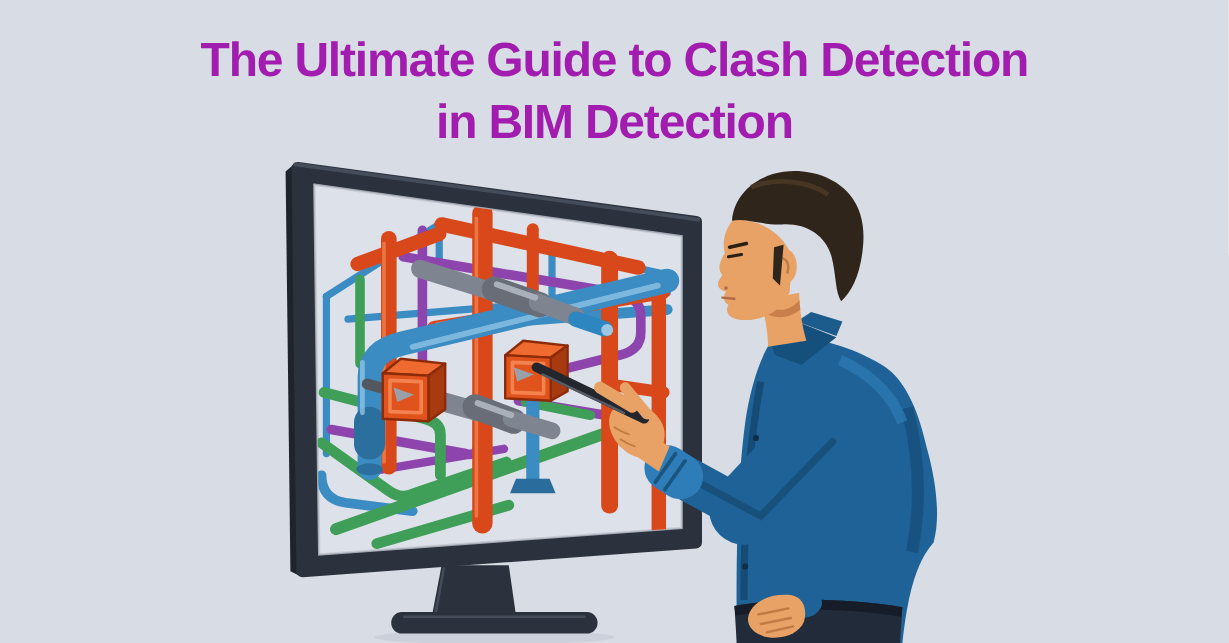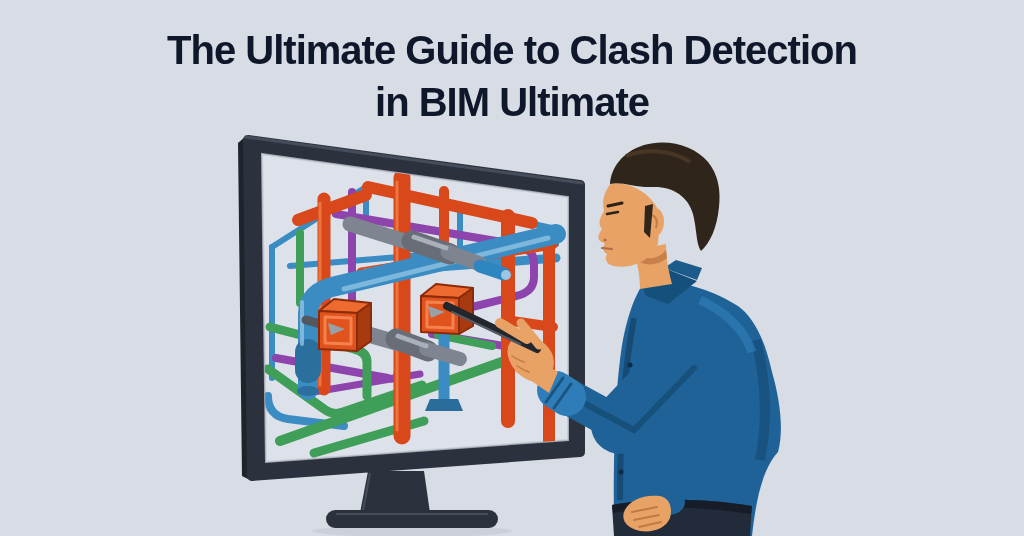--- a/index.html
+++ b/index.html
@@ -21,23 +21,23 @@
     color:#0c0d11;
   }
   .title span{display:block;}
   #art{position:absolute;left:0;top:0;}
 </style>
 </head>
 <body>
 
 <div id="stage" style="background: rgb(216, 220, 228);">
 
-  <div class="title" style="color: #0f172a;">
+  <div class="title" style="color: #a21caf;">
     <span>The Ultimate Guide to Clash Detection</span>
-    <span>in BIM Ultimate</span>
+    <span>in BIM Detection</span>
   </div>
 
   <svg id="art" width="1024" height="536" viewBox="0 0 1024 536">
     <defs>
       <clipPath id="screenClip">
         <path d="M262,154 L568,197 L568,440 L266,462 Z"></path>
       </clipPath>
     </defs>
 
     <g>

